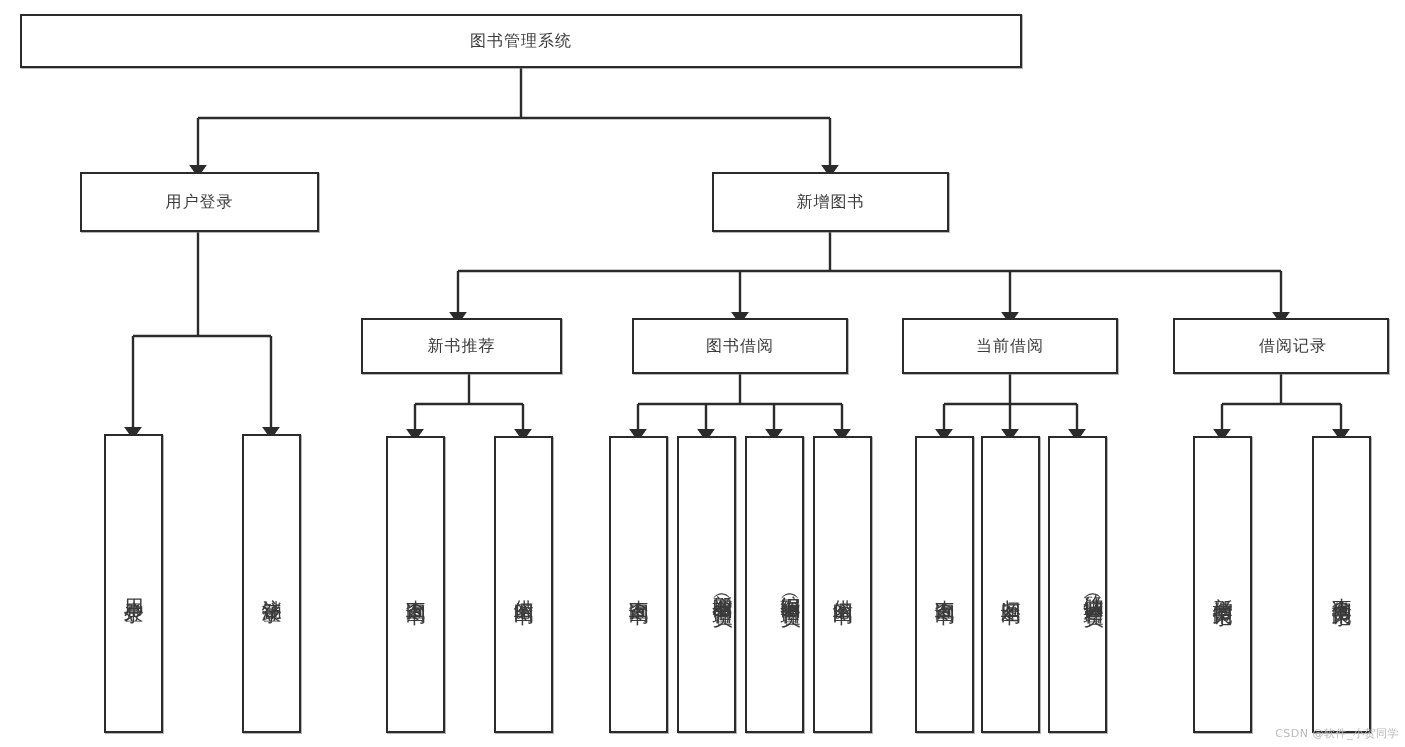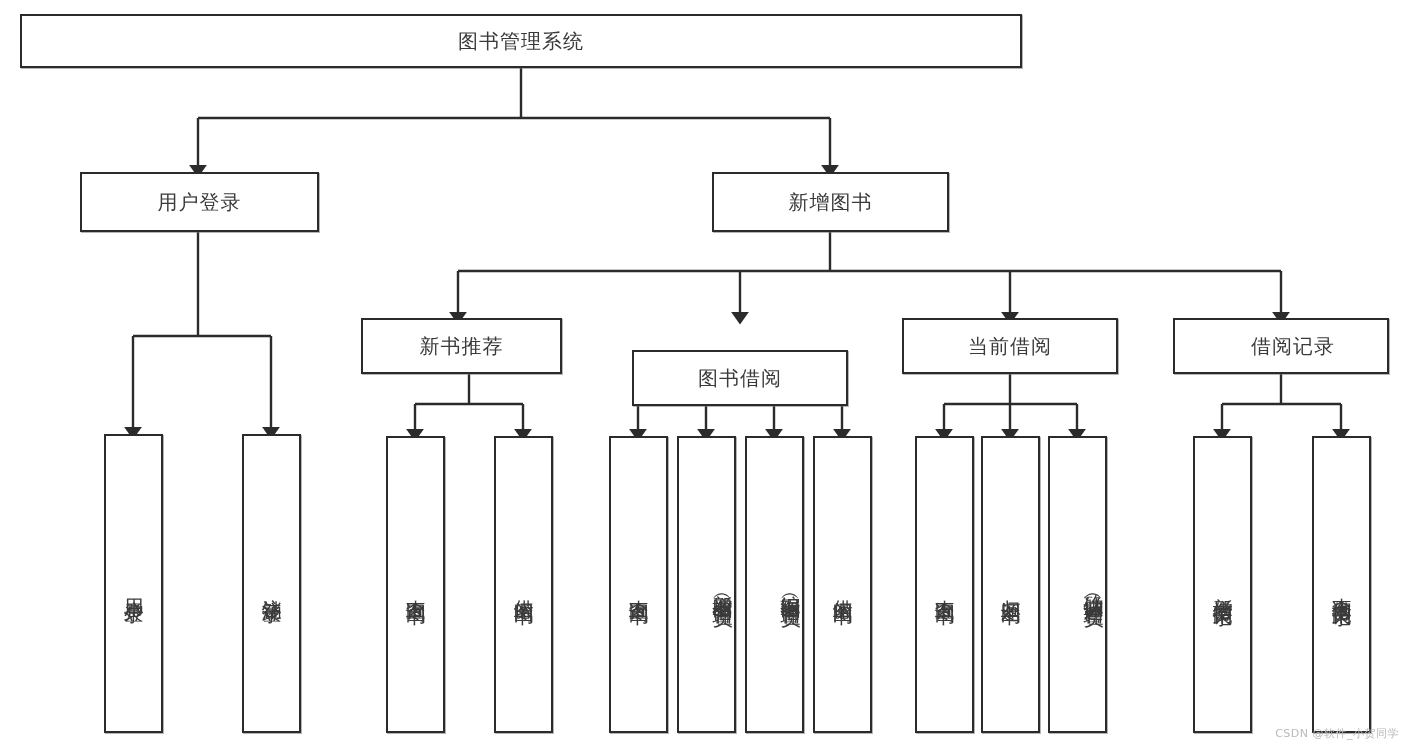--- a/index.html
+++ b/index.html
@@ -30,21 +30,21 @@
     box-sizing: border-box;
     background: #ffffff;
     border: 2px solid #2b2b2b;
     box-shadow: 1px 1px 0 rgba(120,120,120,0.55);
     display: flex;
     align-items: center;
     justify-content: center;
     color: #3a3a3a;
   }
   .node.horiz {
-    font-size: 20px;
+    font-size: 16px;
     letter-spacing: 1px;
   }
   .node.vert {
     writing-mode: vertical-rl;
     text-orientation: upright;
     font-size: 20px;
     line-height: 1.18;
     letter-spacing: 2px;
     padding-top: 6px;
     align-items: flex-start;
@@ -128,21 +128,21 @@
   <div class="node horiz" style="left:80px; top:172px; width:239px; height:60px;">
     <span>用户登录</span>
   </div>
   <div class="node horiz" style="left:712px; top:172px; width:237px; height:60px;">
     <span>新增图书</span>
   </div>
 
   <div class="node horiz" style="left:361px; top:318px; width:201px; height:56px;">
     <span>新书推荐</span>
   </div>
-  <div class="node horiz" style="left:632px; top:318px; width:216px; height:56px;margin-top:32px;">
+  <div class="node horiz" style="left:632px; top:318px; width:216px; height:56px;">
     <span>图书借阅</span>
   </div>
   <div class="node horiz" style="left:902px; top:318px; width:216px; height:56px;">
     <span>当前借阅</span>
   </div>
   <div class="node horiz" style="left:1173px; top:318px; width:216px; height:56px;padding-left:24px;">
     <span>借阅记录</span>
   </div>
 
   <div class="node vert" style="left:104px; top:434px; width:59px; height:299px; align-items:center;">

